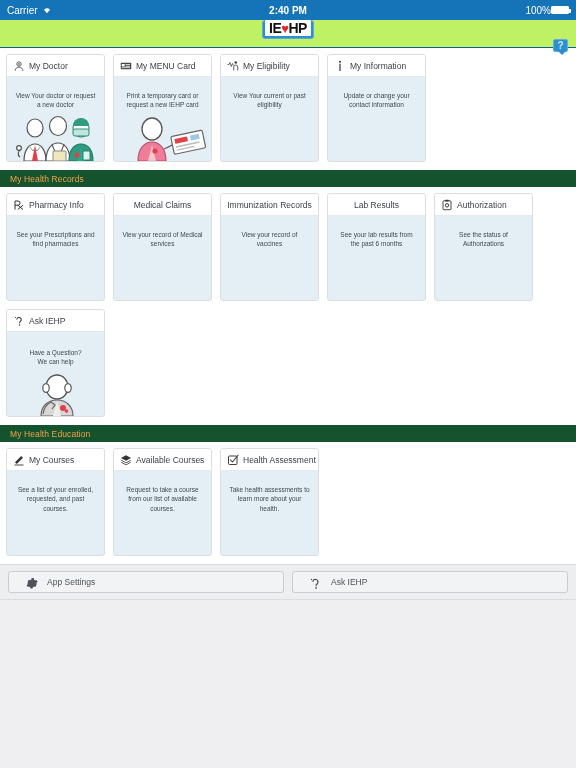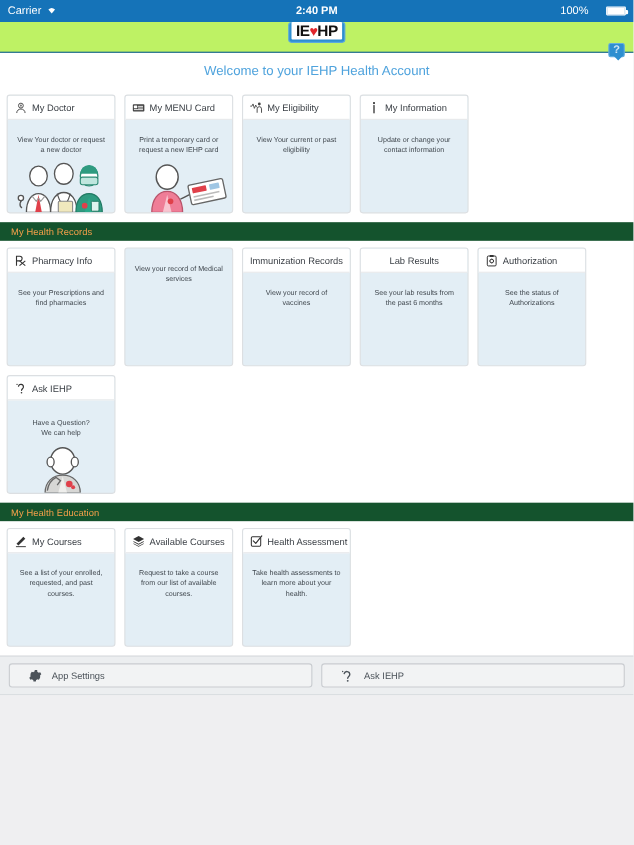--- a/index.html
+++ b/index.html
@@ -16,21 +16,21 @@
   .statusbar{
     height:20px; background:#1573b8; color:#ffffff;
     display:flex; align-items:center; padding:0 7px;
     font-size:10px; position:relative;
   }
   .sb-left{ display:flex; gap:4px; }
   .sb-center{
     position:absolute; left:0; right:0; text-align:center;
     font-size:10px; font-weight:bold; pointer-events:none;
   }
-  .sb-right{ margin-left:auto; display:flex; align-items:center; gap:16px; z-index:2;}
+  .sb-right{ margin-left:auto; display:flex; align-items:center; gap:0; z-index:2;}
   .wifi{ display:inline-block; width:10px; height:8px; }
   .battery{
     width:18px; height:8px; border:1px solid #fff; border-radius:1px;
     position:relative; display:inline-block;
   }
   .battery::after{
     content:""; position:absolute; right:-3px; top:2px;
     width:2px; height:4px; background:#fff; border-radius:0 1px 1px 0;
   }
   .battery i{ display:block; height:100%; background:#fff; }
@@ -149,23 +149,20 @@
     <div class="logo">
       <div class="logo-box">
         <span>IE</span>
         <span class="hrt">♥</span>
         <span>HP</span>
       </div>
     </div>
     <div class="help-btn">?</div>
   </div>
 
-  <div class="welcome">
-    <span>Welcome to your IEHP Health Account</span>
-  </div>
 
   <div class="card-band">
     <div class="row">
 
       <div class="card">
         <div class="card-head">
           <span class="ic">
             <svg class="ic" viewBox="0 0 24 24">
                   <circle cx="12" cy="8" r="4.4" fill="none" stroke="#444" stroke-width="1.7"></circle>
                   <path d="M4.4 21.5c0-4.4 3.4-7.3 7.6-7.3s7.6 2.9 7.6 7.3" fill="none" stroke="#444" stroke-width="1.7"></path>
@@ -276,20 +273,23 @@
                   <path d="M4 21V4h6a4.2 4.2 0 0 1 0 8.4H4" fill="none" stroke="#333" stroke-width="2"></path>
                   <path d="M9.5 12.4 20 21M20 12.4 9.5 21" stroke="#333" stroke-width="2"></path>
                 </svg>
           </span>
           <span class="card-title">Pharmacy Info</span>
         </div>
         <div class="card-desc">See your Prescriptions and find pharmacies</div>
       </div>
 
       <div class="card">
+        <div class="card-head center">
+          <span class="card-title">Medical Claims</span>
+        </div>
         <div class="card-desc">View your record of Medical services</div>
       </div>
 
       <div class="card">
         <div class="card-head center">
           <span class="card-title">Immunization Records</span>
         </div>
         <div class="card-desc">View your record of vaccines</div>
       </div>
 

